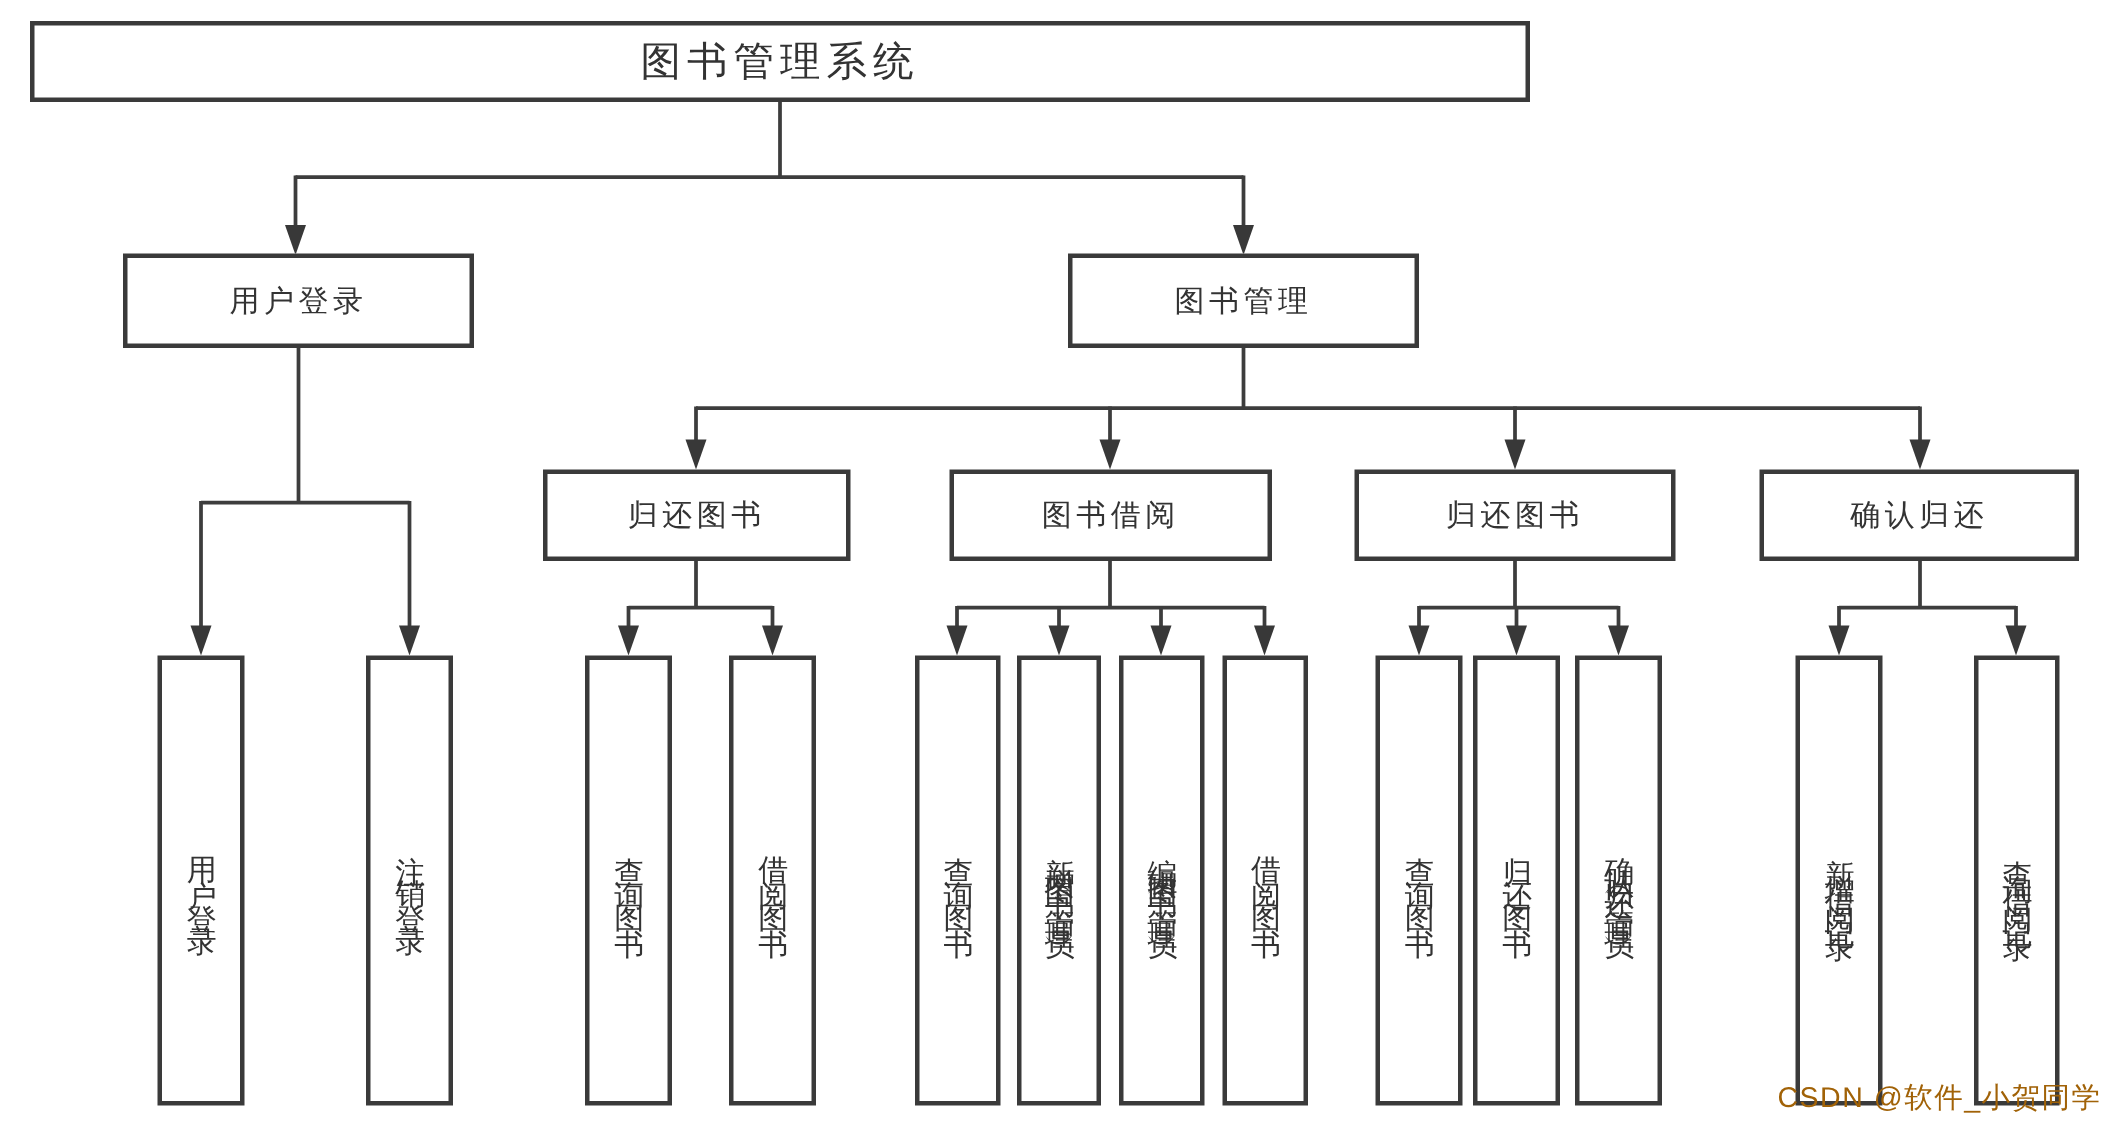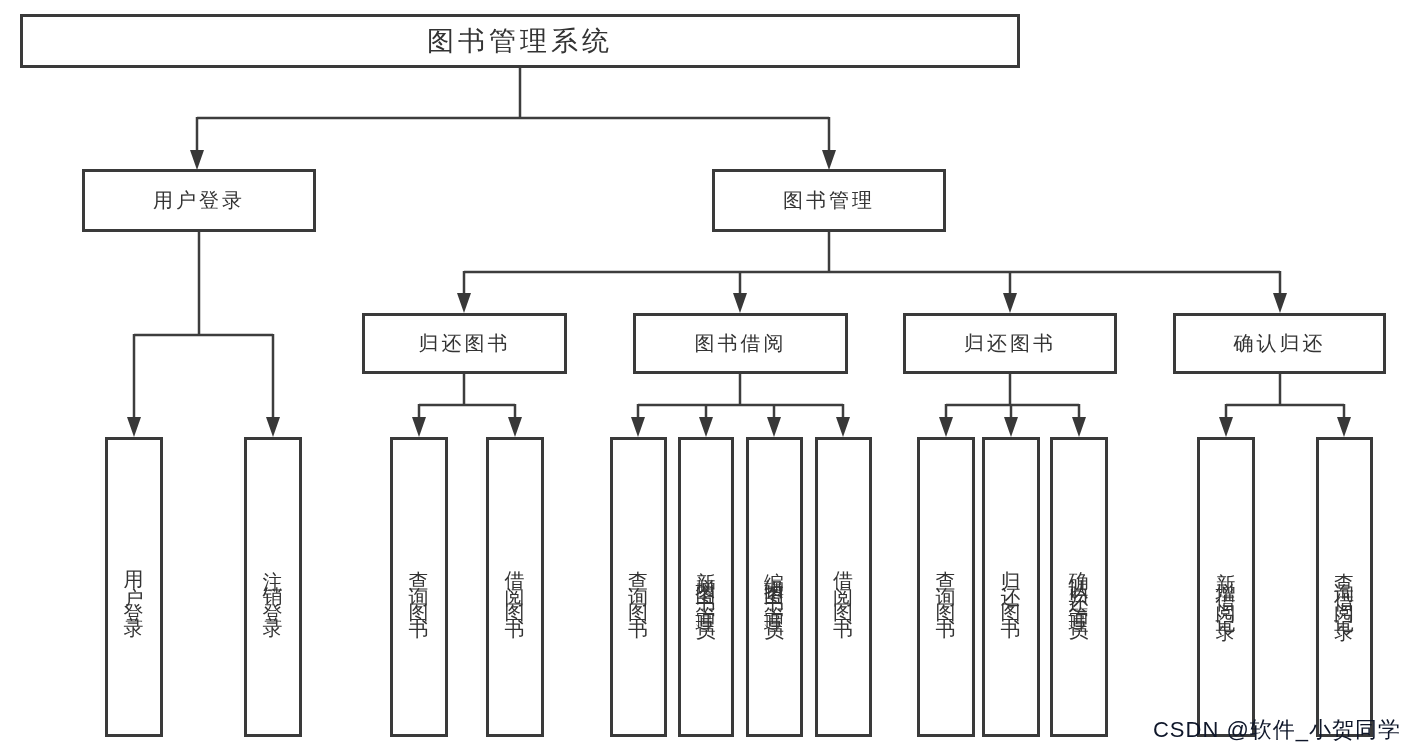--- a/index.html
+++ b/index.html
@@ -31,22 +31,22 @@
     font-size:20px;
     color:#333333;
     line-height:1;
   }
   .box.v span.vt4{letter-spacing:16px;}
   .box.v span.vt6{letter-spacing:10px;}
   .box.v span.vt9{letter-spacing:7px;}
   #watermark{
     position:absolute;
     right:4px;bottom:2px;
-    font-size:22px;
-    color:#0f172a;
+    font-size:19px;
+    color:#a16207;
     letter-spacing:1px;
     white-space:nowrap;
     z-index:5;
     margin-top:25px;
   }
 </style>
 </head>
 <body>
 
 <div id="canvas">

